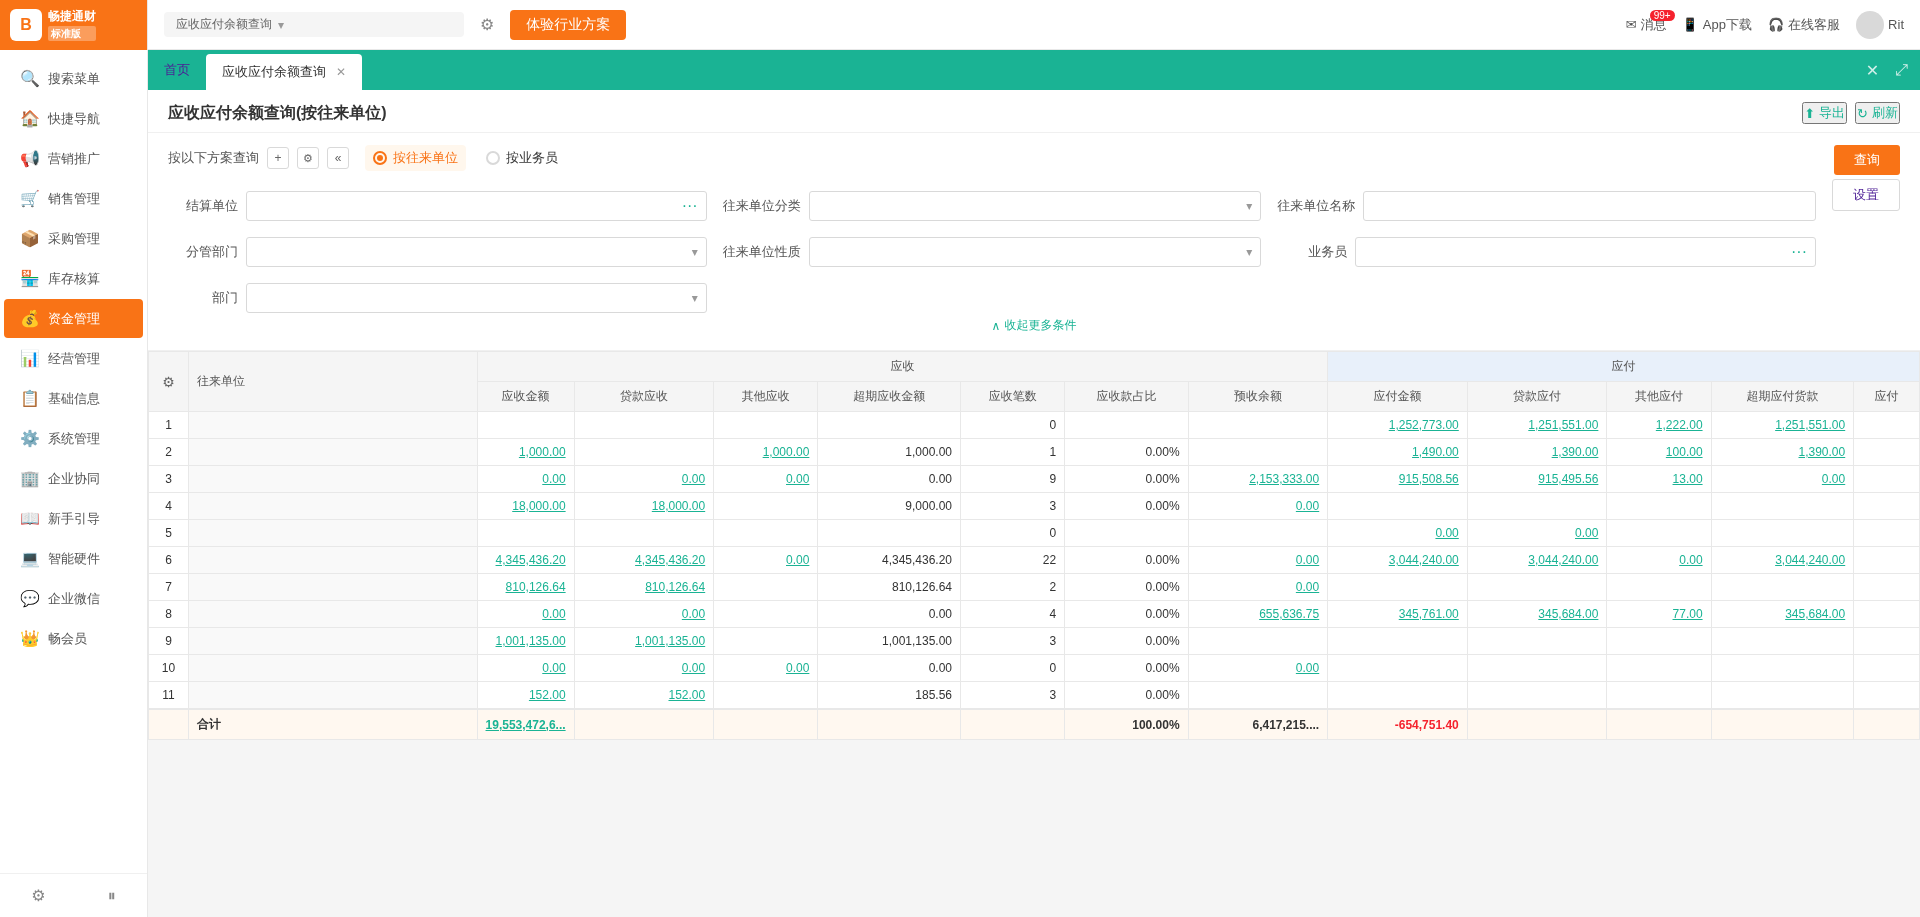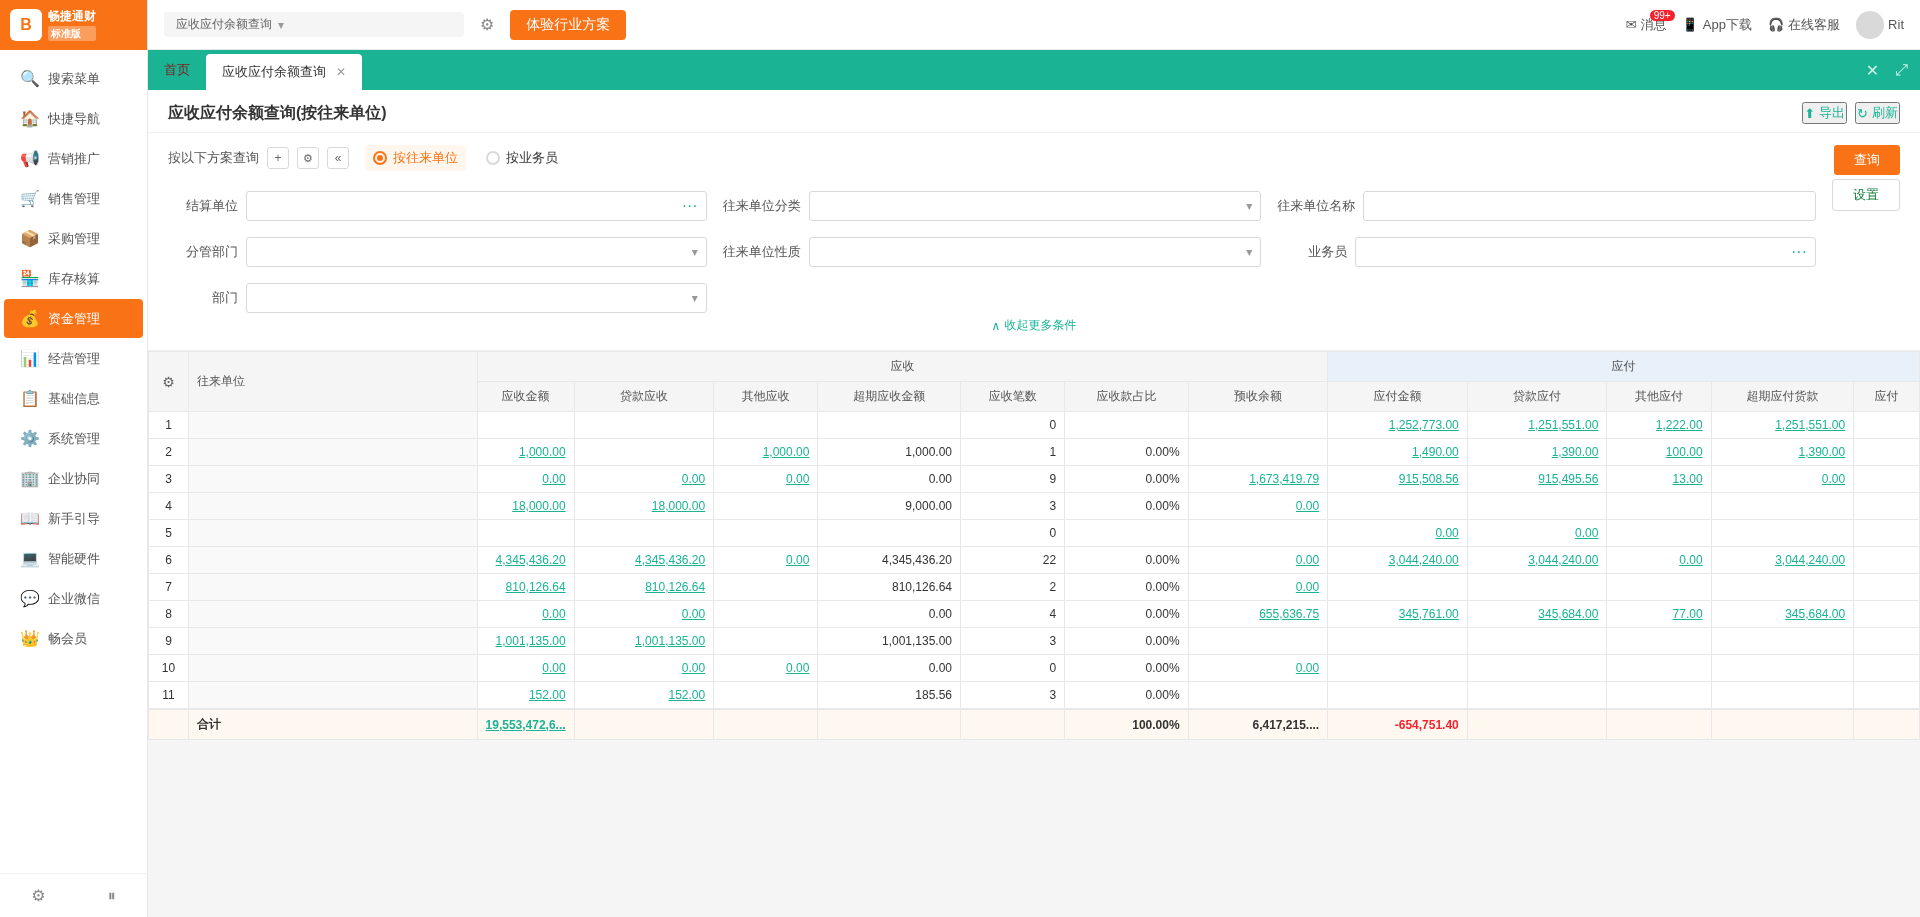--- a/index.html
+++ b/index.html
@@ -28,21 +28,21 @@
     .header-btn-orange { background: #f97316; color: #fff; border: none; border-radius: 4px; padding: 6px 16px; font-size: 14px; cursor: pointer; }
     .header-right { margin-left: auto; display: flex; align-items: center; gap: 16px; }
     .header-msg { display: flex; align-items: center; gap: 4px; color: #555; font-size: 13px; cursor: pointer; position: relative; }
     .badge-red { background: #f5222d; color: #fff; border-radius: 10px; font-size: 10px; padding: 0 4px; position: absolute; top: -6px; right: -8px; }
     .header-user { display: flex; align-items: center; gap: 4px; color: #555; font-size: 13px; }
     .user-avatar { width: 28px; height: 28px; background: #d9d9d9; border-radius: 50%; }
 
     
     .tab-bar { background: #1ab394; display: flex; align-items: center; height: 40px; padding: 0 0 0 0; }
     .tab-item { padding: 0 16px; height: 40px; display: flex; align-items: center; cursor: pointer; font-size: 13px; color: rgba(255,255,255,0.8); gap: 6px; }
-    .tab-item.home { color: #7f1d1d; }
+    .tab-item.home { color: #4c1d95; }
     .tab-item.active { background: #fff; color: #333; border-radius: 4px 4px 0 0; margin-top: 4px; height: 36px; }
     .tab-close { color: #999; font-size: 12px; margin-left: 4px; }
     .tab-bar-actions { margin-left: auto; display: flex; align-items: center; padding-right: 8px; gap: 8px; }
     .tab-bar-btn { color: rgba(255,255,255,0.8); font-size: 16px; cursor: pointer; padding: 4px; }
 
     
     .content { flex: 1; overflow: auto; background: #f5f5f5; padding: 0; }
     .page-wrapper { background: #fff; margin: 0; }
 
     
@@ -67,21 +67,21 @@
     .filter-row { display: flex; align-items: center; gap: 8px; }
     .filter-label { font-size: 13px; color: #555; white-space: nowrap; min-width: 70px; text-align: right; }
     .filter-input { flex: 1; height: 30px; border: 1px solid #d9d9d9; border-radius: 3px; padding: 0 8px; font-size: 13px; color: #333; display: flex; align-items: center; justify-content: space-between; cursor: pointer; background: #fff; }
     .filter-input .dots { color: #1ab394; font-size: 16px; }
     .filter-input .arrow { color: #999; font-size: 12px; }
     .filter-collapse { display: flex; justify-content: center; padding: 4px; }
     .filter-collapse-btn { color: #1ab394; font-size: 12px; cursor: pointer; display: flex; align-items: center; gap: 4px; }
 
     .query-btn-group { display: flex; flex-direction: column; gap: 4px; align-items: flex-end; justify-content: center; }
     .btn-query { background: #f97316; color: #fff; border: none; border-radius: 3px; padding: 6px 20px; font-size: 13px; cursor: pointer; }
-    .btn-setting { background: #fff; color: #15803d; border: 1px solid #d9d9d9; border-radius: 3px; padding: 6px 20px; font-size: 13px; cursor: pointer; }
+    .btn-setting { background: #fff; color: #4c1d95; border: 1px solid #d9d9d9; border-radius: 3px; padding: 6px 20px; font-size: 13px; cursor: pointer; }
 
     
     .table-area { overflow: auto; }
     .data-table { width: 100%; border-collapse: collapse; font-size: 12px; }
     .data-table th, .data-table td { border: 1px solid #e8e8e8; padding: 6px 8px; text-align: right; white-space: nowrap; }
     .data-table th { background: #f5f5f5; color: #555; font-weight: 500; text-align: center; }
     .data-table td:first-child, .data-table th:first-child { text-align: center; width: 40px; }
     .data-table td.text-left { text-align: left; }
     .data-table td a { color: #1ab394; text-decoration: underline; cursor: pointer; }
     .th-group { background: #e8f5f2; }
@@ -383,21 +383,21 @@
     </tr>
               <tr>
       <td>3</td>
       <td class="text-left" style="min-width:160px;background:#f9f9f9;"></td>
       <td><a>0.00</a></td>
       <td><a>0.00</a></td>
       <td><a>0.00</a></td>
       <td>0.00</td>
       <td>9</td>
       <td>0.00%</td>
-      <td><a>1,673,419.79</a></td>
+      <td><a>2,153,333.00</a></td>
       <td><a>915,508.56</a></td>
       <td><a>915,495.56</a></td>
       <td><a>13.00</a></td>
       <td><a>0.00</a></td>
       <td></td>
     </tr>
               <tr>
       <td>4</td>
       <td class="text-left" style="min-width:160px;background:#f9f9f9;"></td>
       <td><a>18,000.00</a></td>

